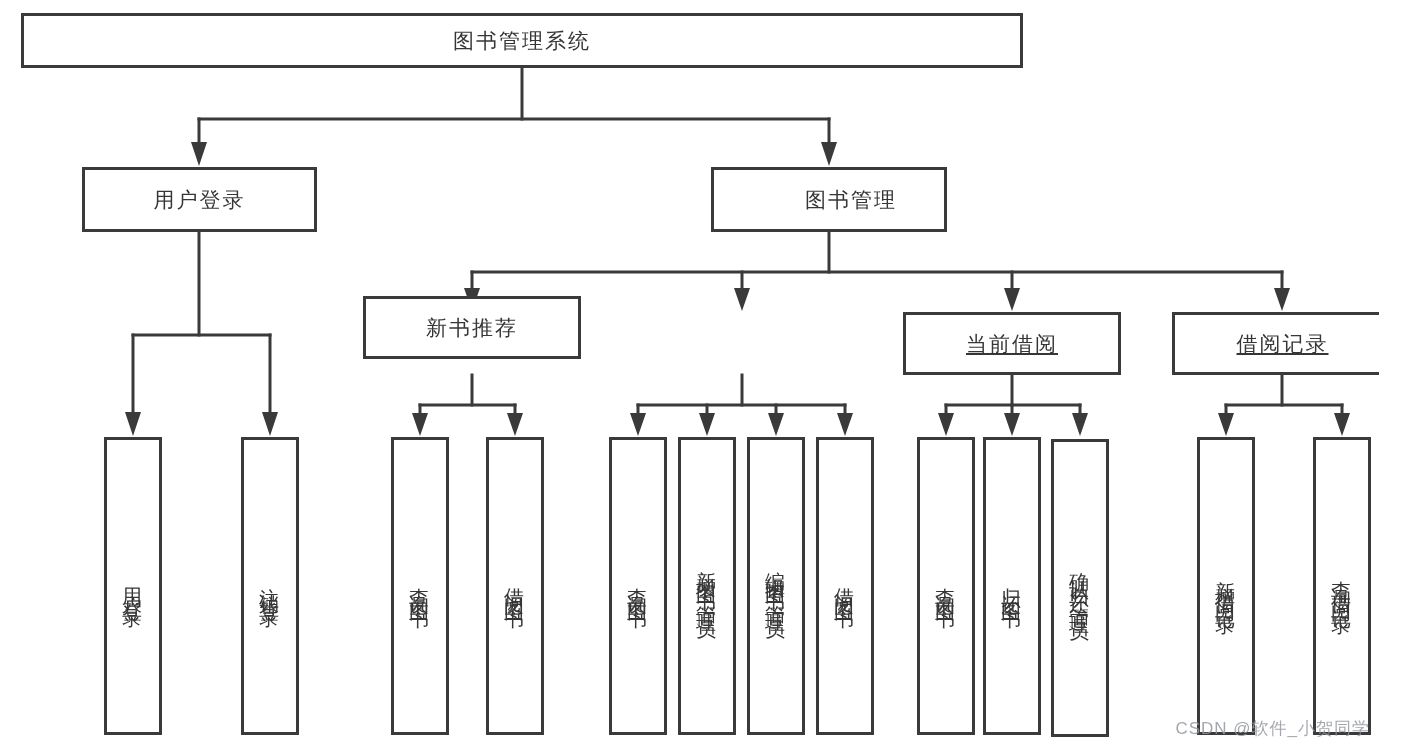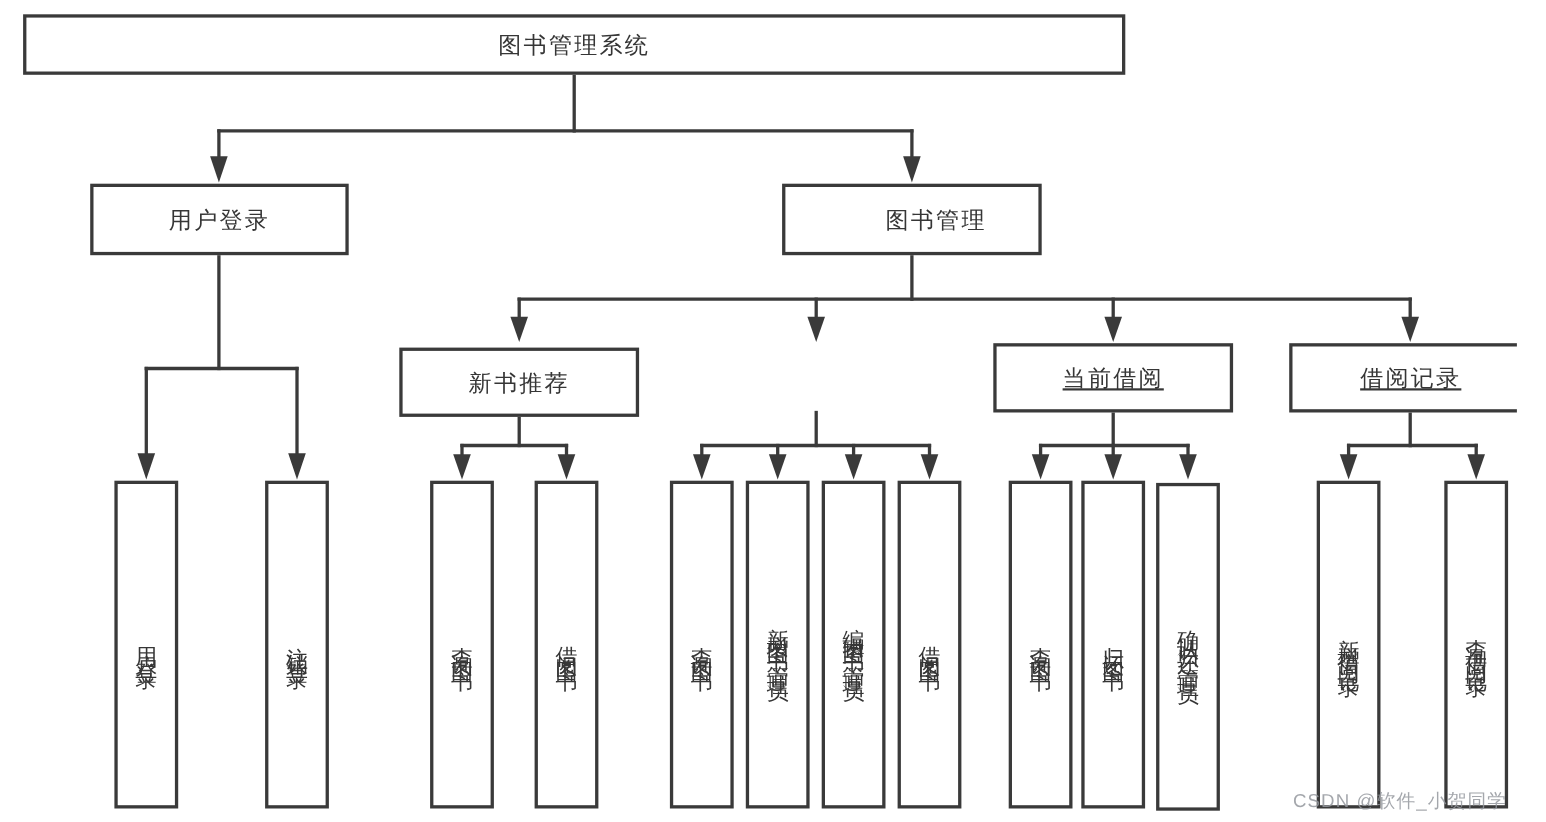--- a/index.html
+++ b/index.html
@@ -120,21 +120,21 @@
       <polygon points="1218,413 1234,413 1226,436"></polygon>
       <polygon points="1334,413 1350,413 1342,436"></polygon>
     </g>
   </svg>
 
   <div class="node h" style="left:21px; top:13px; width:1002px; height:55px;">图书管理系统</div>
 
   <div class="node h" style="left:82px; top:167px; width:235px; height:65px;">用户登录</div>
   <div class="node h" style="left:711px; top:167px; width:236px; height:65px;padding-left:44px;">图书管理</div>
 
-  <div class="node h" style="left:363px; top:316px; width:218px; height:63px;">新书推荐</div>
+  <div class="node h" style="left:363px; top:296px; width:218px; height:63px;">新书推荐</div>
   <div class="node h" style="left:903px; top:312px; width:218px; height:63px;text-decoration:underline;">当前借阅</div>
   <div class="node h" style="left:1172px; top:312px; width:221px; height:63px;text-decoration:underline;">借阅记录</div>
 
   <div class="node v" style="left:104px; top:437px; width:58px; height:298px;">
     <span class="vtext">用户登录</span>
   </div>
   <div class="node v" style="left:241px; top:437px; width:58px; height:298px;">
     <span class="vtext">注销登录</span>
   </div>
 

